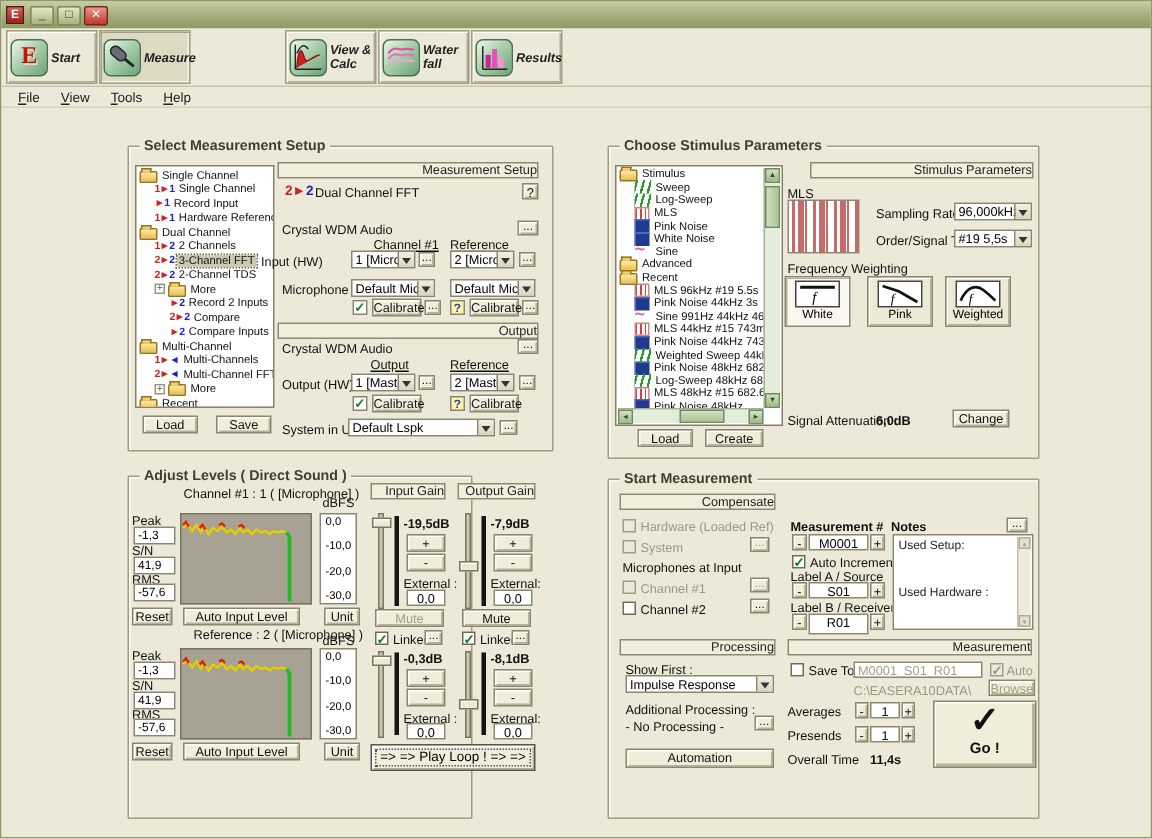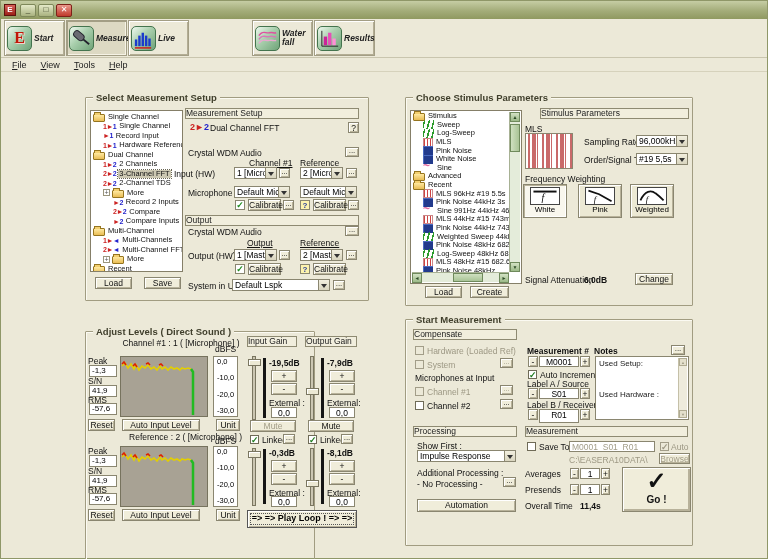--- a/index.html
+++ b/index.html
@@ -26,21 +26,21 @@
   .mitem{font-size:9px;padding:1px 7px;color:#222}
   .mitem::first-letter{text-decoration:underline}
   .main{position:absolute;left:0;top:71px;right:0;bottom:0;background:#ece9d8}
   
   .gb{position:absolute;border:1px solid #a19c81;border-radius:1px;box-shadow:inset 1px 1px 0 #fbfaf2}
   .gbt{position:absolute;top:-6px;left:7px;background:#ece9d8;padding:0 3px;font-size:9.5px;font-weight:bold;color:#403f2c;line-height:11px;white-space:nowrap}
   
   .lbl{position:absolute;font-size:8.5px;line-height:9px;white-space:nowrap;color:#111}
   .lbl.dis{color:#9d9884}
   .lbl.b{font-weight:bold}
-  .hdrbar{position:absolute;height:11px;background:#f1eedd;border:1px solid #8e8a72;text-align:left;font-size:8.5px;line-height:9px;color:#222}
+  .hdrbar{position:absolute;height:11px;background:#f1eedd;border:1px solid #8e8a72;text-align:right;font-size:8.5px;line-height:9px;color:#222}
   .btn{position:absolute;background:#f0edda;border:1px solid #8a8670;box-shadow:inset 1px 1px 0 #fff,inset -1px -1px 0 #b8b29a;font-size:8.5px;text-align:center;line-height:10px;color:#111;cursor:pointer}
   .btn.dis{color:#a29d88;cursor:default}
   .btn.dots{font-size:8px;line-height:5px;letter-spacing:0}
   .field{position:absolute;background:#fff;border:1px solid #8a8670;font-size:8.5px;line-height:8px;padding:1px 2px;white-space:nowrap;overflow:hidden}
   .field.ctr{text-align:center}
   .field.gray{color:#a29d88}
   .dd{position:absolute;background:#fff;border:1px solid #8a8670;font-size:8.5px;line-height:9px;padding:1px 13px 0 2px;white-space:nowrap;overflow:hidden}
   .dd::after{content:"";position:absolute;right:0;top:0;bottom:0;width:10px;background:linear-gradient(#f2efdf,#d9d5bf);border-left:1px solid #8a8670}
   .dd::before{content:"";position:absolute;right:2px;top:4px;width:0;height:0;border:3px solid transparent;border-top:4px solid #333;z-index:1}
   .cb{position:absolute;width:9px;height:9px;background:#fff;border:1px solid #6f6b57;font-size:9px;line-height:8px;text-align:center;color:#1c7a1c;font-weight:bold}
@@ -90,21 +90,21 @@
   .vbox{position:absolute;background:#fff;border:1px solid #8a8670;font-size:8px;line-height:8px;padding:1px 2px}
   
   .groove{position:absolute;width:4px;background:#cbc6b2;border:1px solid #7a7660}
   .thumb{position:absolute;width:13px;height:7px;background:#ece9d4;border:1px solid #7a7660;box-shadow:inset 1px 1px 0 #fff;cursor:pointer}
   .blackbar{position:absolute;width:3px;background:#151515}
   
   .mlsbox{position:absolute;background:#fff;border:1px solid #8a8670;background-image:repeating-linear-gradient(90deg,#c96a6a 0 2px,#fff 2px 4px,#c96a6a 4px 8px,#fff 8px 9px,#c96a6a 9px 10px,#fff 10px 14px);background-origin:content-box;padding:2px}
   .wfbtn{position:absolute;width:44px;height:34px;background:#ece9d4;border:1px solid #8a8670;box-shadow:inset 1px 1px 0 #fff,inset -1px -1px 0 #b8b29a;text-align:center;font-size:8px;line-height:9px;cursor:pointer;padding-top:2px}
   .wfbtn.pressed{background:#f9f7ee;box-shadow:inset 1px 1px 0 #b8b29a,inset -1px -1px 0 #fff}
   .wfico{width:30px;height:18px;margin:0 auto;background:#fff;border:1px solid #444;display:block}
-  .playbtn{position:absolute;background:#f0edda;border:1px solid #555;box-shadow:inset 1px 1px 0 #fff,inset -1px -1px 0 #b8b29a;font-size:9px;font-weight:bold;text-align:center;line-height:15px;outline:1px dotted #555;outline-offset:-4px;cursor:pointer}
+  .playbtn{position:absolute;background:#f0edda;border:1px solid #555;box-shadow:inset 1px 1px 0 #fff,inset -1px -1px 0 #b8b29a;font-size:9px;font-weight:normal;text-align:center;line-height:15px;outline:1px dotted #555;outline-offset:-4px;cursor:pointer}
   .gobtn{position:absolute;background:#f0edda;border:1px solid #8a8670;box-shadow:inset 1px 1px 0 #fff,inset -2px -2px 0 #b8b29a;text-align:center;cursor:pointer}
   .gocheck{font-size:24px;line-height:26px;color:#111;font-weight:bold}
   .golbl{font-size:10px;font-weight:bold;color:#111}
   .notes{position:absolute;background:#fff;border:1px solid #8a8670;font-size:8px;line-height:9px;padding:2px 10px 2px 3px;color:#222}
   .notes .nline{display:block;white-space:nowrap}
 </style>
 </head>
 <body>
 
 <div class="win">
@@ -129,32 +129,29 @@
       <span class="tico">
         <svg viewBox="0 0 24 24" width="23" height="23">
             <g transform="rotate(40 12 12)">
               <rect x="2" y="8" width="12" height="7" rx="3.5" fill="#6a6a72" stroke="#22222c"></rect>
               <line x1="14" y1="11.5" x2="22" y2="11.5" stroke="#22222c" stroke-width="2"></line>
             </g>
           </svg>
       </span>
       <span class="tlabel">Measure</span>
     </div>
-    <div class="tbtn" style="left:127px">
+    <div class="tbtn" style="left:189px">
       <span class="tico">
         <svg viewBox="0 0 24 24" width="23" height="23">
-            <rect x="3" y="13" width="2.5" height="7" fill="#1a3acc"></rect>
-            <rect x="6.5" y="9" width="2.5" height="11" fill="#1a3acc"></rect>
-            <rect x="10" y="6" width="2.5" height="14" fill="#1a3acc"></rect>
-            <rect x="13.5" y="9" width="2.5" height="11" fill="#1a3acc"></rect>
-            <rect x="17" y="12" width="2.5" height="8" fill="#1a3acc"></rect>
-            <rect x="3" y="21" width="17" height="1.6" fill="#cc2222"></rect>
+            <path d="M3 20 L3 3 M3 20 L21 20" stroke="#222" fill="none"></path>
+            <path d="M4 19 C5 6 7 4 9 11 C11 18 13 11 20 10" fill="#cc2222" stroke="#881111" stroke-width="0.8"></path>
+            <path d="M4 9 C7 3 9 2 12 6" fill="none" stroke="#222"></path>
           </svg>
       </span>
-      <span class="tlabel">Live</span>
+      <span class="tlabel">View &amp; Calc</span>
     </div>
     <div class="tbtn" style="left:313px">
       <span class="tico">
         <svg viewBox="0 0 24 24" width="23" height="23">
             <path d="M4 20 L4 4 M4 20 L21 20" stroke="#222" fill="none"></path>
             <rect x="6" y="10" width="3.5" height="9" fill="#cc2299"></rect>
             <rect x="10.5" y="6" width="3.5" height="13" fill="#e84db8"></rect>
             <rect x="15" y="12" width="3.5" height="7" fill="#ff8ed6"></rect>
           </svg>
       </span>
@@ -433,21 +430,21 @@
             <text x="8" y="16" font-size="10" font-style="italic" font-family="Liberation Serif,serif">f</text>
           </svg>
         <span>Weighted</span>
       </div>
 
       <div class="lbl" style="left:119px;top:178px">Signal Attenuation :</div>
       <div class="lbl b" style="left:178px;top:178px">6,0dB</div>
       <div class="btn" style="left:229px;top:175px;width:38px;height:12px">Change</div>
     </div>
 
-    <div class="gb" style="left:84px;top:259px;width:230px;height:229px">
+    <div class="gb" style="left:84px;top:245px;width:230px;height:229px">
       <span class="gbt">Adjust Levels ( Direct Sound )</span>
 
       <div class="lbl" style="left:34px;top:7px;width:122px;text-align:center">Channel #1 : 1 ( [Microphone] )</div>
       <div class="lbl" style="left:129px;top:13px">dBFS</div>
       <div class="lbl" style="left:2px;top:25px">Peak</div>
       <div class="vbox" style="left:3px;top:33px;width:28px">-1,3</div>
       <div class="lbl" style="left:2px;top:45px">S/N</div>
       <div class="vbox" style="left:3px;top:53px;width:28px">41,9</div>
       <div class="lbl" style="left:2px;top:64px">RMS</div>
       <div class="vbox" style="left:3px;top:71px;width:28px">-57,6</div>

